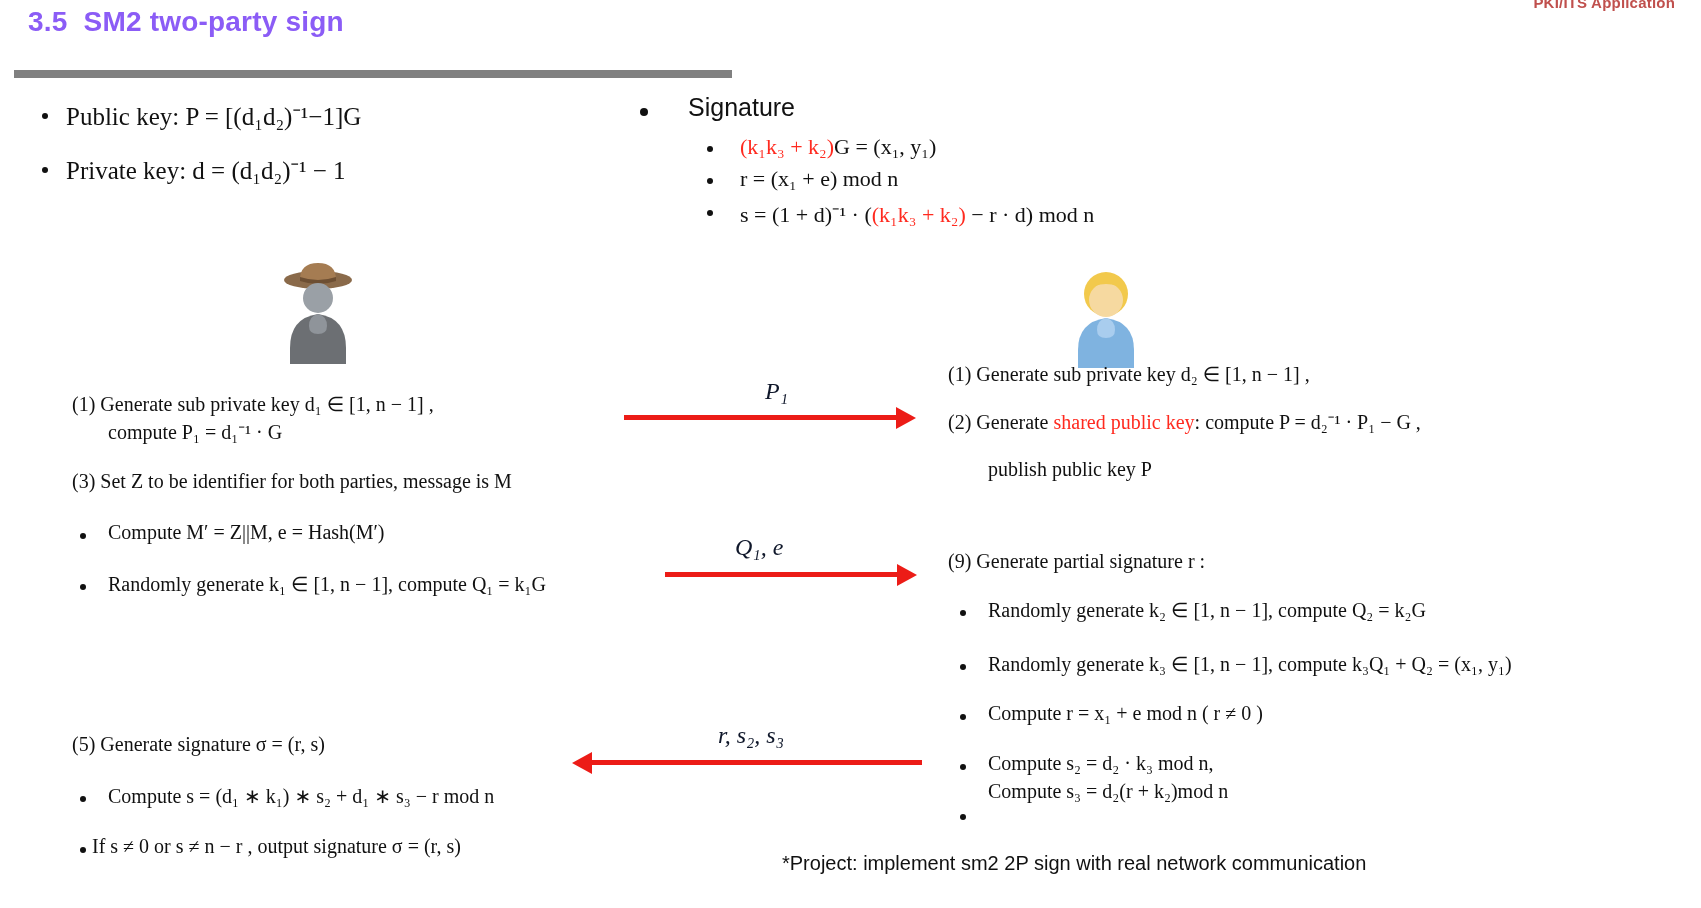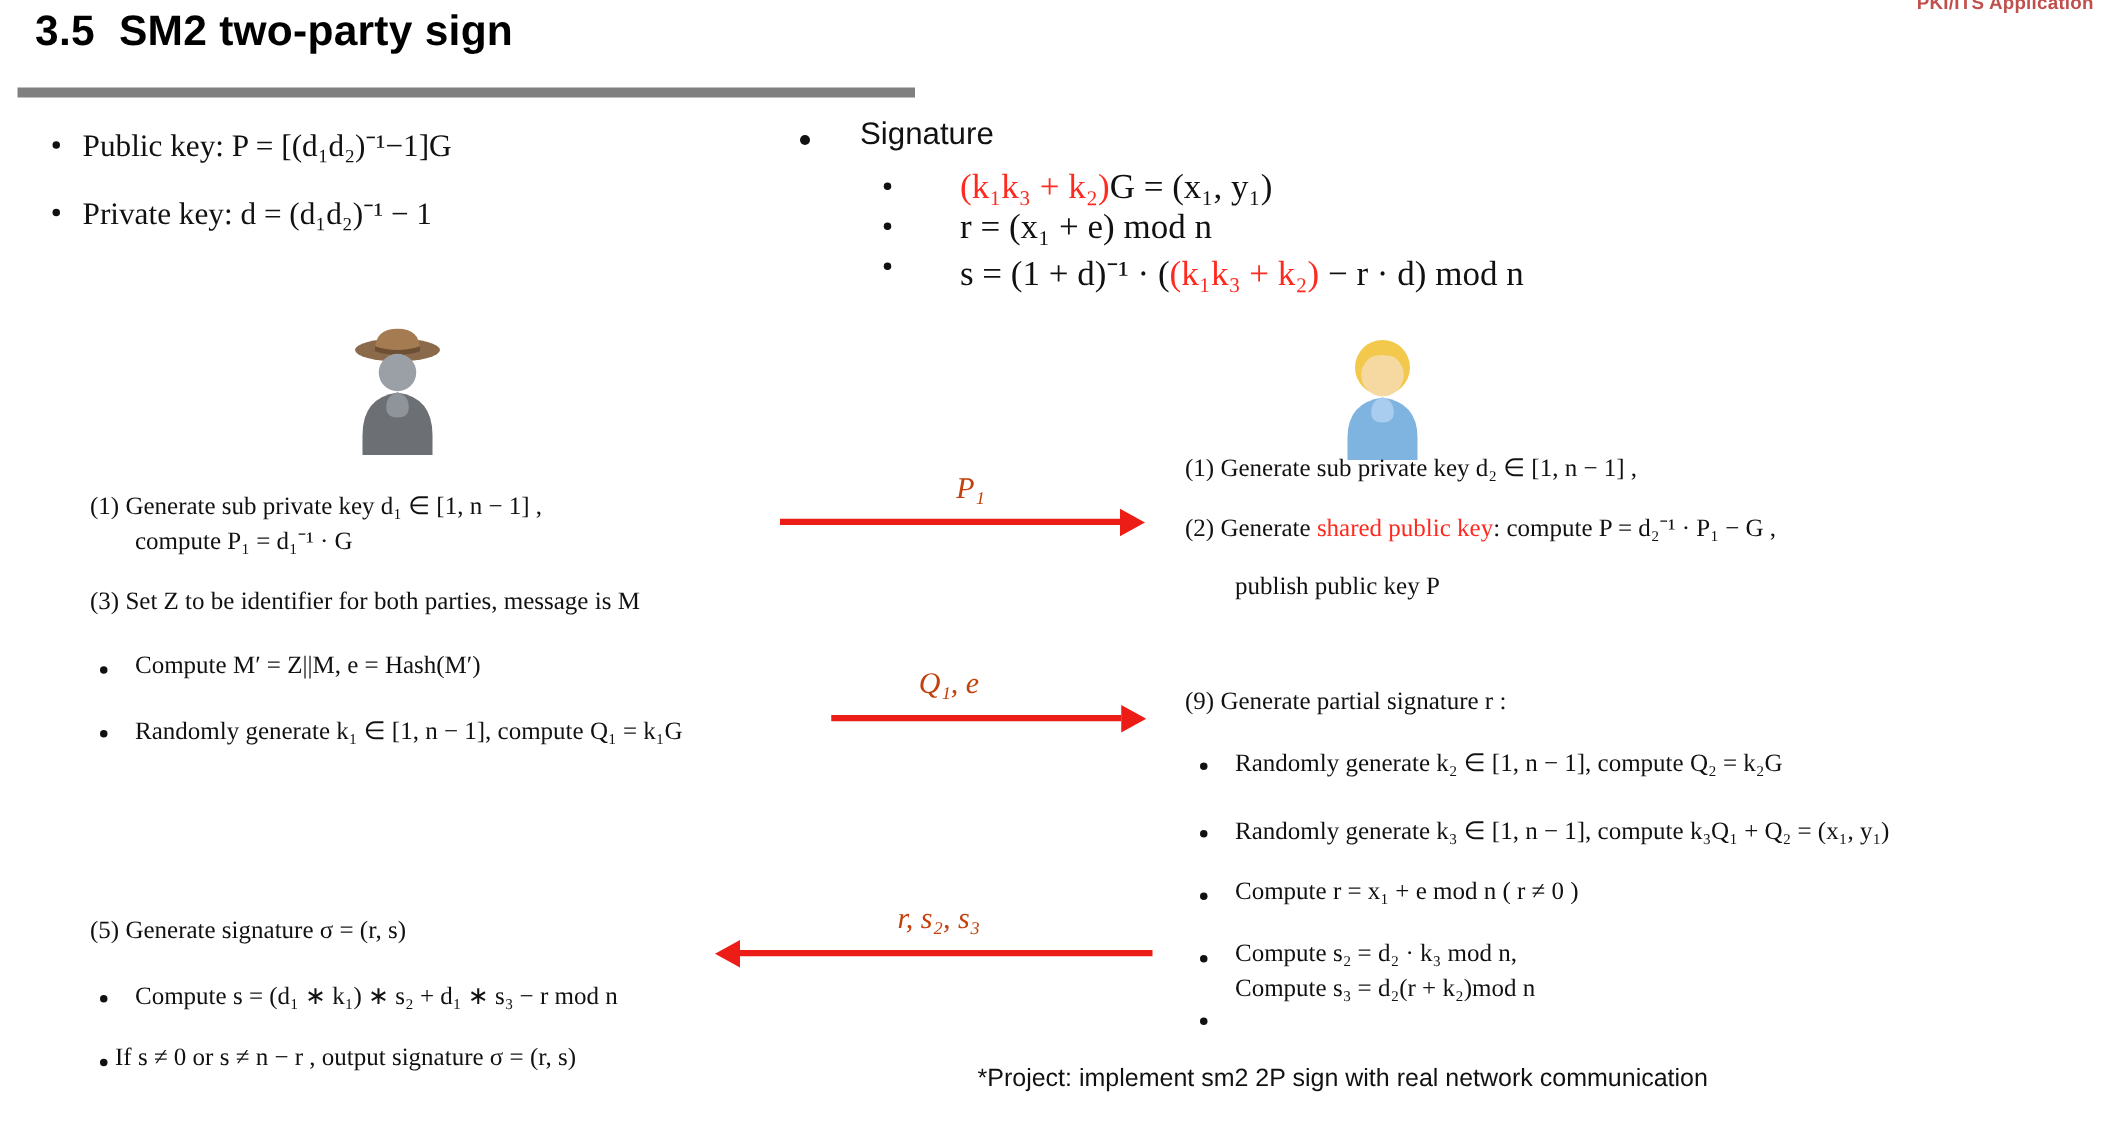--- a/index.html
+++ b/index.html
@@ -27,23 +27,23 @@
     font-size: 15px;
     font-weight: bold;
     color: #c0504d;
     letter-spacing: 0.2px;
     white-space: nowrap;
   }
   .title {
     position: absolute;
     left: 28px;
     top: 6px;
-    font-size: 34px;
+    font-size: 28px;
     font-weight: bold;
-    color: #000000;
+    color: #8b5cf6;
     letter-spacing: 0.2px;
     white-space: nowrap;
   }
   .title-rule {
     position: absolute;
     left: 14px;
     top: 70px;
     width: 718px;
     height: 8px;
     background: #808080;
@@ -63,21 +63,21 @@
     font-size: 25px;
   }
   #pubkey-row { left: 66px; top: 98px; }
   #privkey-row { left: 66px; top: 152px; }
   #pubkey-dot { left: 42px; top: 113px; }
   #privkey-dot { left: 42px; top: 167px; }
 
   
   #sig-label { left: 688px; top: 93px; font-size: 25px; }
   #sig-dot { left: 640px; top: 108px; width: 8px; height: 8px; }
-  .sig-item { font-size: 28px; margin-left: 28px; }
+  .sig-item { font-size: 22px; }
   #sig1 { left: 740px; top: 134px; }
   #sig2 { left: 740px; top: 166px; }
   #sig3 { left: 740px; top: 198px; }
   #sig1-dot { left: 707px; top: 146px; }
   #sig2-dot { left: 707px; top: 178px; }
   #sig3-dot { left: 707px; top: 210px; }
 
   
   .avatar { position: absolute; width: 96px; height: 110px; }
   #avatar-left { left: 270px; top: 258px; }
@@ -93,21 +93,21 @@
     position: absolute;
     width: 0; height: 0;
     border-top: 11px solid transparent;
     border-bottom: 11px solid transparent;
   }
   .arrow-head.right { border-left: 20px solid #ec1c17; }
   .arrow-head.left { border-right: 20px solid #ec1c17; }
   .arrow-label {
     position: absolute;
     font-size: 24px;
-    color: #c2410c;
+    color: #0f172a;
     font-family: "Liberation Serif", serif;
     font-style: italic;
     white-space: nowrap;
   }
 
   
   .ltext { position: absolute; font-size: 20px; white-space: nowrap; }
   .rtext { position: absolute; font-size: 20px; white-space: nowrap; }
   .subdot { width: 6px; height: 6px; }
 

